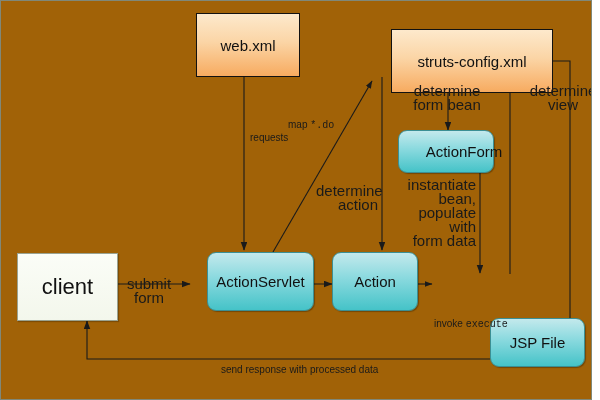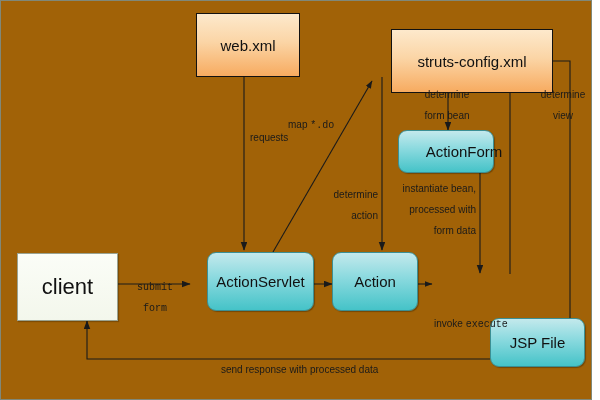--- a/index.html
+++ b/index.html
@@ -52,22 +52,22 @@
   
   .node.client {
     background: linear-gradient(180deg, #fbfdf7 0%, #f3f7ec 100%);
     border: 1.3px solid #9aa392;
     border-radius: 0;
     font-size: 22px;
     box-shadow: 1px 1px 1px rgba(0,0,0,0.22);
   }
   .label {
     position: absolute;
-    font-size: 10px;
-    line-height: 21px;
+    font-size: 15px;
+    line-height: 14px;
     color: #1a1a1a;
     white-space: pre-line;
   }
   .label.right { text-align: right; }
   .label.center { text-align: center; }
   .mono { font-family: "Liberation Mono", monospace; font-size: 10px; }
   .inline-label {
     position: absolute;
     font-size: 10px;
     color: #1a1a1a;
@@ -151,24 +151,24 @@
   <div class="label right" style="left:315px; top:183px; width:62px;">determine
 action</div>
 
   <div class="label center" style="left:404px; top:83px; width:84px;">determine
 form bean</div>
 
   <div class="label center" style="left:528px; top:83px; width:68px;">determine
 view</div>
 
   <div class="label right" style="left:389px; top:177px; width:86px;">instantiate bean,
-processed with
+populate with
 form data</div>
 
-  <div class="label center" style="left:125px; top:276px; width:58px;font-family:Liberation Mono, monospace;">submit
+  <div class="label center" style="left:119px; top:276px; width:58px;">submit
 form</div>
 
   <div class="inline-label" style="left:433px; top:277px;margin-top:40px;">
     <span>invoke </span><span class="mono">execute</span>
   </div>
 
   <div class="inline-label" style="left:220px; top:363px;">send response with processed data</div>
 
 </div>
 

